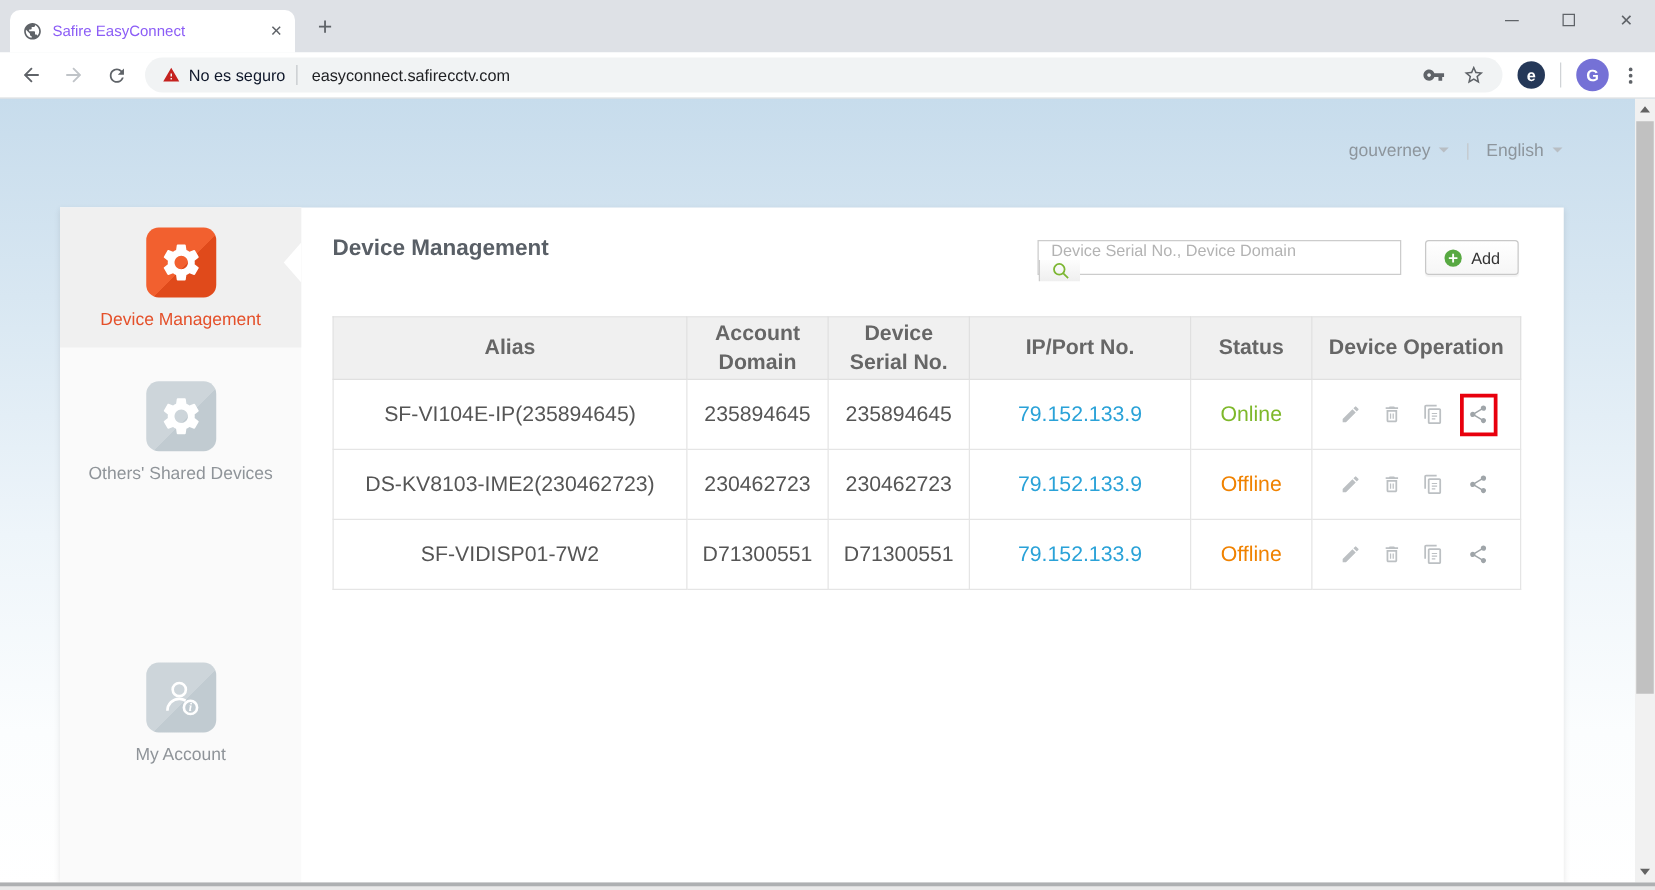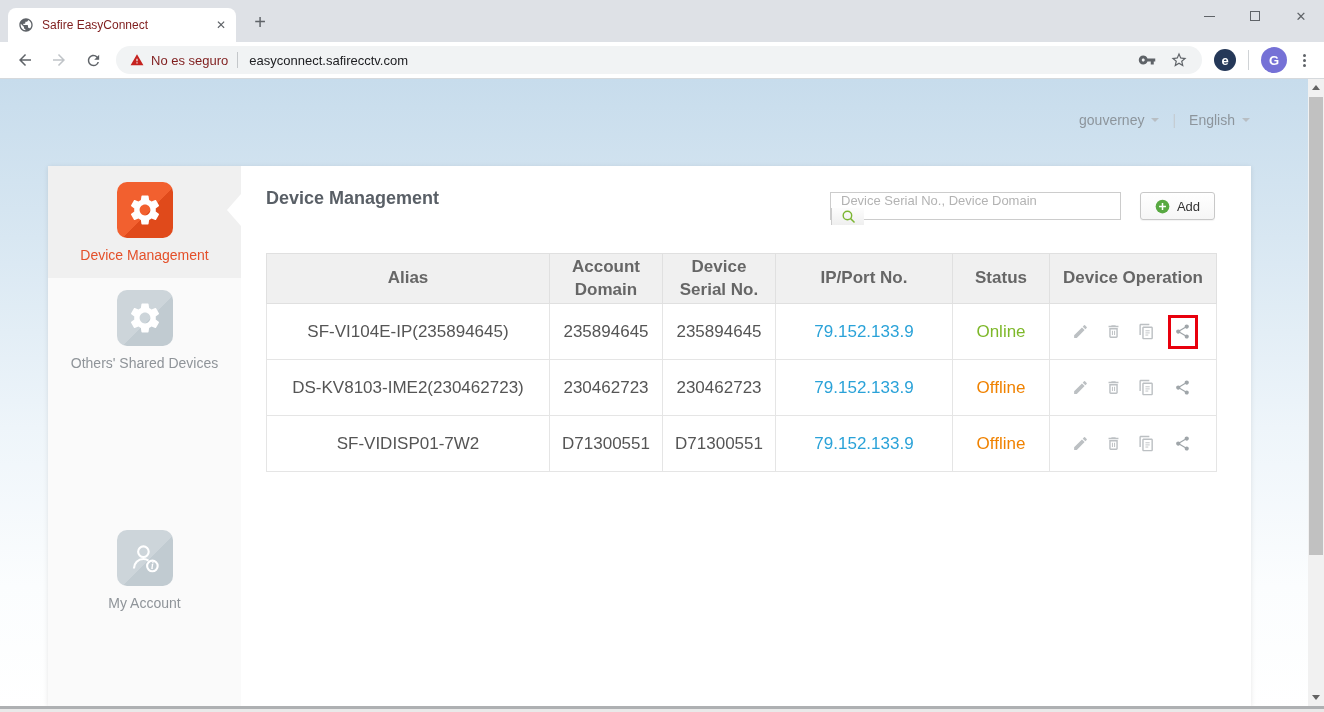--- a/index.html
+++ b/index.html
@@ -3,36 +3,36 @@
 <meta charset="utf-8">
 <style>
   * { margin:0; padding:0; box-sizing:border-box; }
   body { font-family:"Liberation Sans", sans-serif; background:#fff; }
   .stage { position:relative; width:1324px; height:712px; overflow:hidden; background:#fff; }
 
   
   .tabstrip { position:absolute; left:0; top:0; right:0; height:42px; background:#dee1e6; }
   .tab { position:absolute; left:8px; top:8px; width:228px; height:34px; background:#fff;
          border-radius:8px 8px 0 0; display:flex; align-items:center; padding:0 10px; }
-  .tab-title { font-size:12px; color:#7f1d1d; margin-left:8px; flex:1; white-space:nowrap; overflow:hidden; }
+  .tab-title { font-size:12px; color:#8b5cf6; margin-left:8px; flex:1; white-space:nowrap; overflow:hidden; }
   .tab-close { color:#5f6368; font-size:12px; margin-left:6px; cursor:default; }
   .newtab { position:absolute; left:246px; top:9px; width:28px; height:26px; font-size:20px; color:#5f6368;
             display:flex; align-items:center; justify-content:center; }
   .wincontrols { position:absolute; right:0; top:0; height:32px; display:flex; }
   .winbtn { width:46px; height:32px; display:flex; align-items:center; justify-content:center; color:#3c4043; }
   .min-glyph { width:11px; height:1px; background:#5f6368; }
   .max-glyph { width:10px; height:10px; border:1px solid #5f6368; }
   .close-glyph { font-size:13px; color:#5f6368; }
 
   .toolbar { position:absolute; left:0; top:42px; right:0; height:37px; background:#fff;
              display:flex; align-items:center; padding:0 8px; border-bottom:1px solid #d6d9dc; }
   .nav-icon { width:28px; height:28px; margin:0 3px; display:flex; align-items:center; justify-content:center; }
   .omnibox { flex:1; height:28px; background:#f1f3f4; border-radius:14px; display:flex;
              align-items:center; padding:0 14px; margin:0 6px; }
-  .notsecure { color:#7f1d1d; font-size:13px; margin:0 9px 0 7px; white-space:nowrap; }
+  .notsecure { color:#0f172a; font-size:13px; margin:0 9px 0 7px; white-space:nowrap; }
   .omni-divider { width:1px; height:16px; background:#c4c7ca; margin-right:11px; }
   .url-text { color:#202124; font-size:13px; white-space:nowrap; }
   .omni-spacer { flex:1; }
   .omni-right { display:flex; align-items:center; gap:14px; }
   .ext-icon { width:22px; height:22px; border-radius:50%; background:#253858; color:#fff;
               font-size:13px; font-weight:bold; display:flex; align-items:center; justify-content:center; margin:0 6px; }
   .chrome-divider { width:1px; height:20px; background:#d0d3d6; margin:0 6px; }
   .avatar { width:26px; height:26px; border-radius:50%; color:#fff; font-size:13px; font-weight:bold;
             display:flex; align-items:center; justify-content:center; margin:0 6px; }
   .menu-dots { display:flex; flex-direction:column; gap:2px; margin:0 10px; }
@@ -198,21 +198,21 @@
 
         <div class="sb-item" style="top:16px;">
           <div class="icon-box icon-orange">
             <svg width="36" height="36" viewBox="0 0 24 24">
                 <path fill="#fff" d="M19.14 12.94c.04-.3.06-.61.06-.94 0-.32-.02-.64-.07-.94l2.03-1.58a.49.49 0 0 0 .12-.61l-1.92-3.32a.488.488 0 0 0-.59-.22l-2.39.96c-.5-.38-1.03-.7-1.62-.94l-.36-2.54a.484.484 0 0 0-.48-.41h-3.84c-.24 0-.43.17-.47.41l-.36 2.54c-.59.24-1.13.57-1.62.94l-2.39-.96c-.22-.08-.47 0-.59.22L2.74 8.87c-.12.21-.08.47.12.61l2.03 1.58c-.05.3-.09.63-.09.94s.02.64.07.94l-2.03 1.58a.49.49 0 0 0-.12.61l1.92 3.32c.12.22.37.29.59.22l2.39-.96c.5.38 1.03.7 1.62.94l.36 2.54c.05.24.24.41.48.41h3.84c.24 0 .44-.17.47-.41l.36-2.54c.59-.24 1.13-.56 1.62-.94l2.39.96c.22.08.47 0 .59-.22l1.92-3.32c.12-.22.07-.47-.12-.61l-2.01-1.58zM12 15.6c-1.98 0-3.6-1.62-3.6-3.6s1.62-3.6 3.6-3.6 3.6 1.62 3.6 3.6-1.62 3.6-3.6 3.6z"></path>
               </svg>
           </div>
           <div class="sb-label active">Device Management</div>
         </div>
 
-        <div class="sb-item" style="top:124px;">
+        <div class="sb-item" style="top:139px;">
           <div class="icon-box icon-gray">
             <svg width="36" height="36" viewBox="0 0 24 24">
                 <path fill="#fff" d="M19.14 12.94c.04-.3.06-.61.06-.94 0-.32-.02-.64-.07-.94l2.03-1.58a.49.49 0 0 0 .12-.61l-1.92-3.32a.488.488 0 0 0-.59-.22l-2.39.96c-.5-.38-1.03-.7-1.62-.94l-.36-2.54a.484.484 0 0 0-.48-.41h-3.84c-.24 0-.43.17-.47.41l-.36 2.54c-.59.24-1.13.57-1.62.94l-2.39-.96c-.22-.08-.47 0-.59.22L2.74 8.87c-.12.21-.08.47.12.61l2.03 1.58c-.05.3-.09.63-.09.94s.02.64.07.94l-2.03 1.58a.49.49 0 0 0-.12.61l1.92 3.32c.12.22.37.29.59.22l2.39-.96c.5.38 1.03.7 1.62.94l.36 2.54c.05.24.24.41.48.41h3.84c.24 0 .44-.17.47-.41l.36-2.54c.59-.24 1.13-.56 1.62-.94l2.39.96c.22.08.47 0 .59-.22l1.92-3.32c.12-.22.07-.47-.12-.61l-2.01-1.58zM12 15.6c-1.98 0-3.6-1.62-3.6-3.6s1.62-3.6 3.6-3.6 3.6 1.62 3.6 3.6-1.62 3.6-3.6 3.6z"></path>
               </svg>
           </div>
           <div class="sb-label">Others' Shared Devices</div>
         </div>
 
 
         <div class="sb-item" style="top:364px;">

